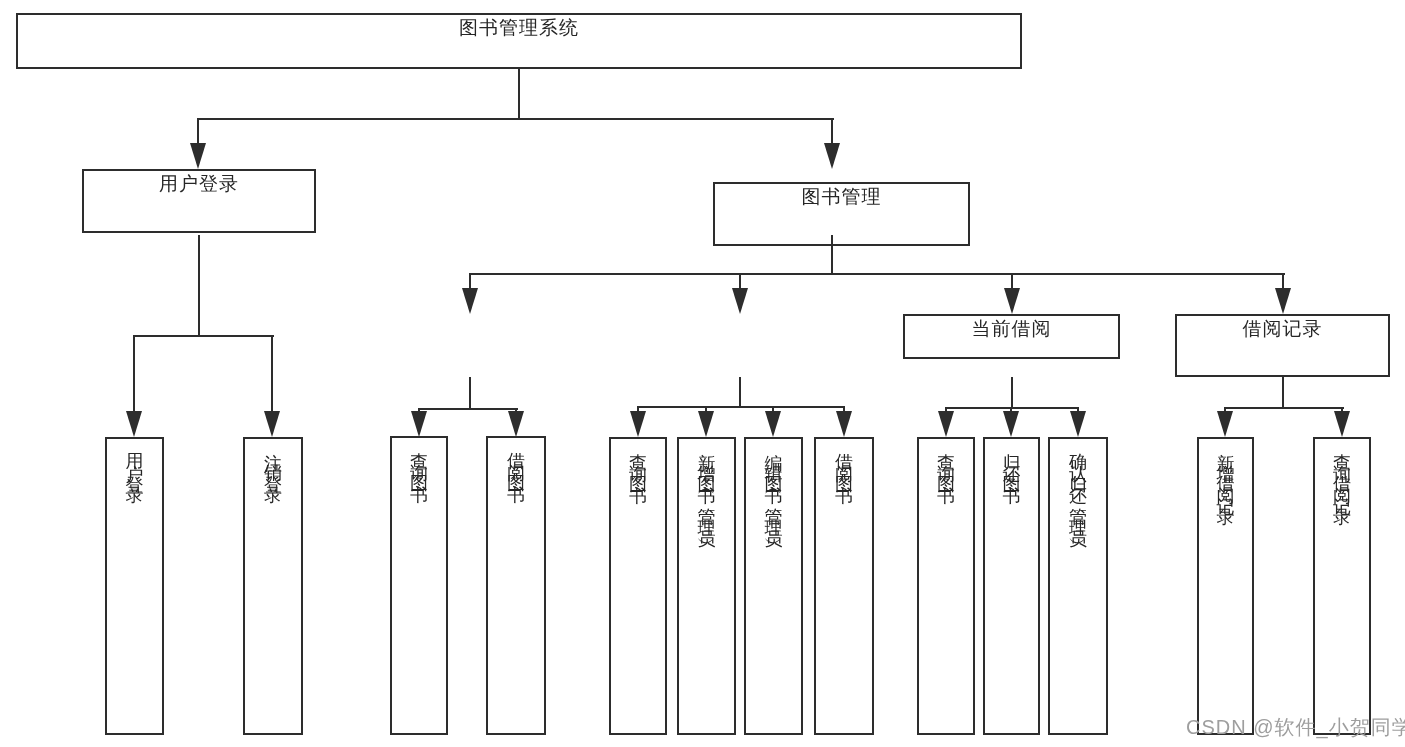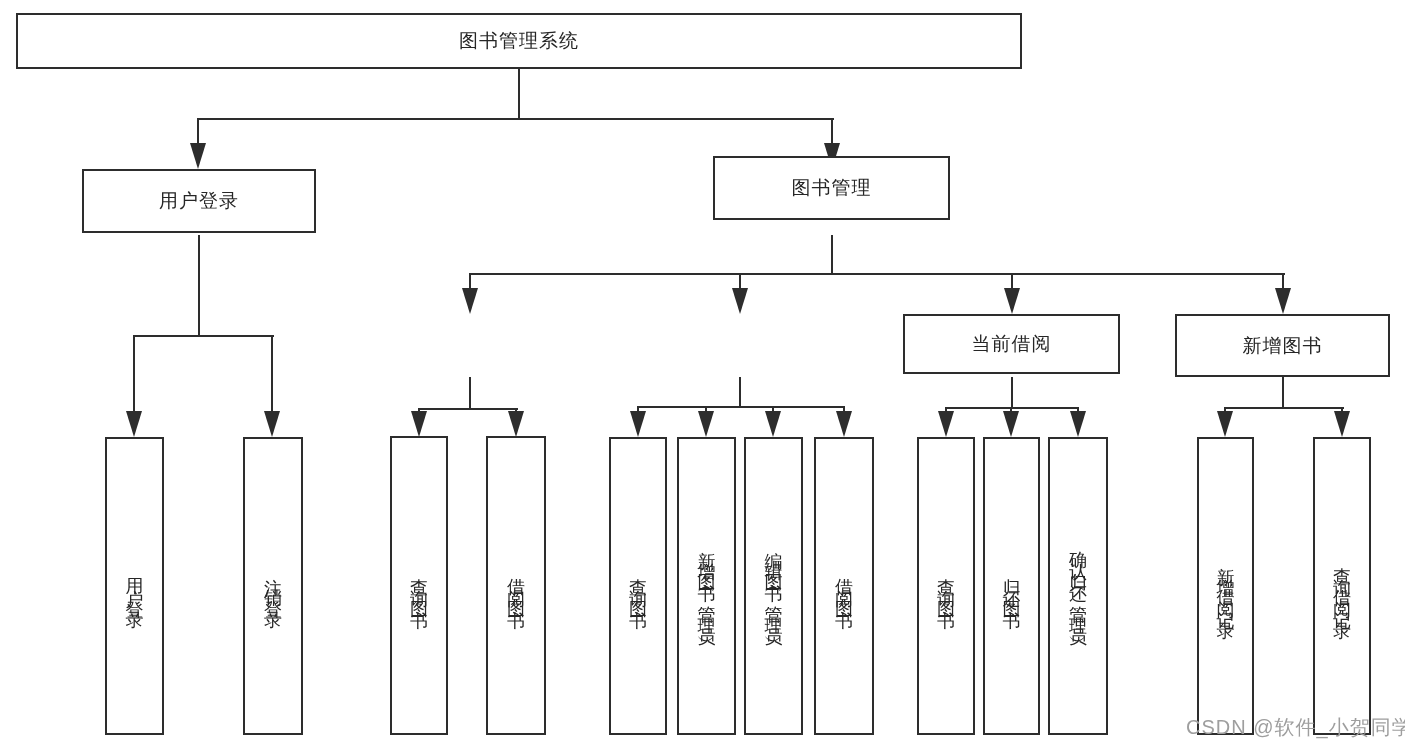--- a/index.html
+++ b/index.html
@@ -16,21 +16,21 @@
     width: 1405px;
     height: 747px;
     background: var(--bg);
     overflow: hidden;
   }
   .node {
     position: absolute;
     border: 2px solid var(--line);
     background: #ffffff;
     display: flex;
-    align-items: center;
+    align-items: flex-start;
     justify-content: center;
     color: var(--text);
   }
   .node-h {
     font-size: 19px;
     letter-spacing: 1px;
     white-space: nowrap;
   }
   .vtext {
     writing-mode: vertical-lr;
@@ -74,21 +74,21 @@
   <div class="vline" style="left:518px;top:69px;width:2px;height:50px"></div>
   <div class="hline" style="left:197px;top:118px;width:637px;height:2px"></div>
   <div class="vline" style="left:197px;top:118px;width:2px;height:27px"></div>
   <div class="arrow" style="left:190px;top:143px"></div>
   <div class="vline" style="left:831px;top:118px;width:2px;height:27px"></div>
   <div class="arrow" style="left:824px;top:143px"></div>
 
   <div class="node node-h" style="left:82px;top:169px;width:234px;height:64px">
     <span>用户登录</span>
   </div>
-  <div class="node node-h" style="left:713px;top:156px;width:237px;height:64px">
+  <div class="node node-h" style="left:713px;top:182px;width:257px;height:64px">
     <span>图书管理</span>
   </div>
 
   <div class="vline" style="left:198px;top:235px;width:2px;height:102px"></div>
   <div class="hline" style="left:133px;top:335px;width:141px;height:2px"></div>
   <div class="vline" style="left:133px;top:335px;width:2px;height:78px"></div>
   <div class="arrow" style="left:126px;top:411px"></div>
   <div class="vline" style="left:271px;top:335px;width:2px;height:78px"></div>
   <div class="arrow" style="left:264px;top:411px"></div>
 
@@ -96,25 +96,25 @@
   <div class="hline" style="left:469px;top:273px;width:816px;height:2px"></div>
   <div class="vline" style="left:469px;top:273px;width:2px;height:17px"></div>
   <div class="arrow" style="left:462px;top:288px"></div>
   <div class="vline" style="left:739px;top:273px;width:2px;height:17px"></div>
   <div class="arrow" style="left:732px;top:288px"></div>
   <div class="vline" style="left:1011px;top:273px;width:2px;height:17px"></div>
   <div class="arrow" style="left:1004px;top:288px"></div>
   <div class="vline" style="left:1282px;top:273px;width:2px;height:17px"></div>
   <div class="arrow" style="left:1275px;top:288px"></div>
 
-  <div class="node node-h" style="left:903px;top:314px;width:217px;height:60px">
+  <div class="node node-h" style="left:903px;top:314px;width:217px;height:45px">
     <span>当前借阅</span>
   </div>
   <div class="node node-h" style="left:1175px;top:314px;width:215px;height:63px">
-    <span>新增图书</span>
+    <span>借阅记录</span>
   </div>
 
   <div class="vline" style="left:469px;top:377px;width:2px;height:32px"></div>
   <div class="hline" style="left:418px;top:408px;width:100px;height:2px"></div>
   <div class="vline" style="left:418px;top:408px;width:2px;height:6px"></div>
   <div class="arrow" style="left:411px;top:411px"></div>
   <div class="vline" style="left:515px;top:408px;width:2px;height:6px"></div>
   <div class="arrow" style="left:508px;top:411px"></div>
 
   <div class="vline" style="left:739px;top:377px;width:2px;height:30px"></div>

